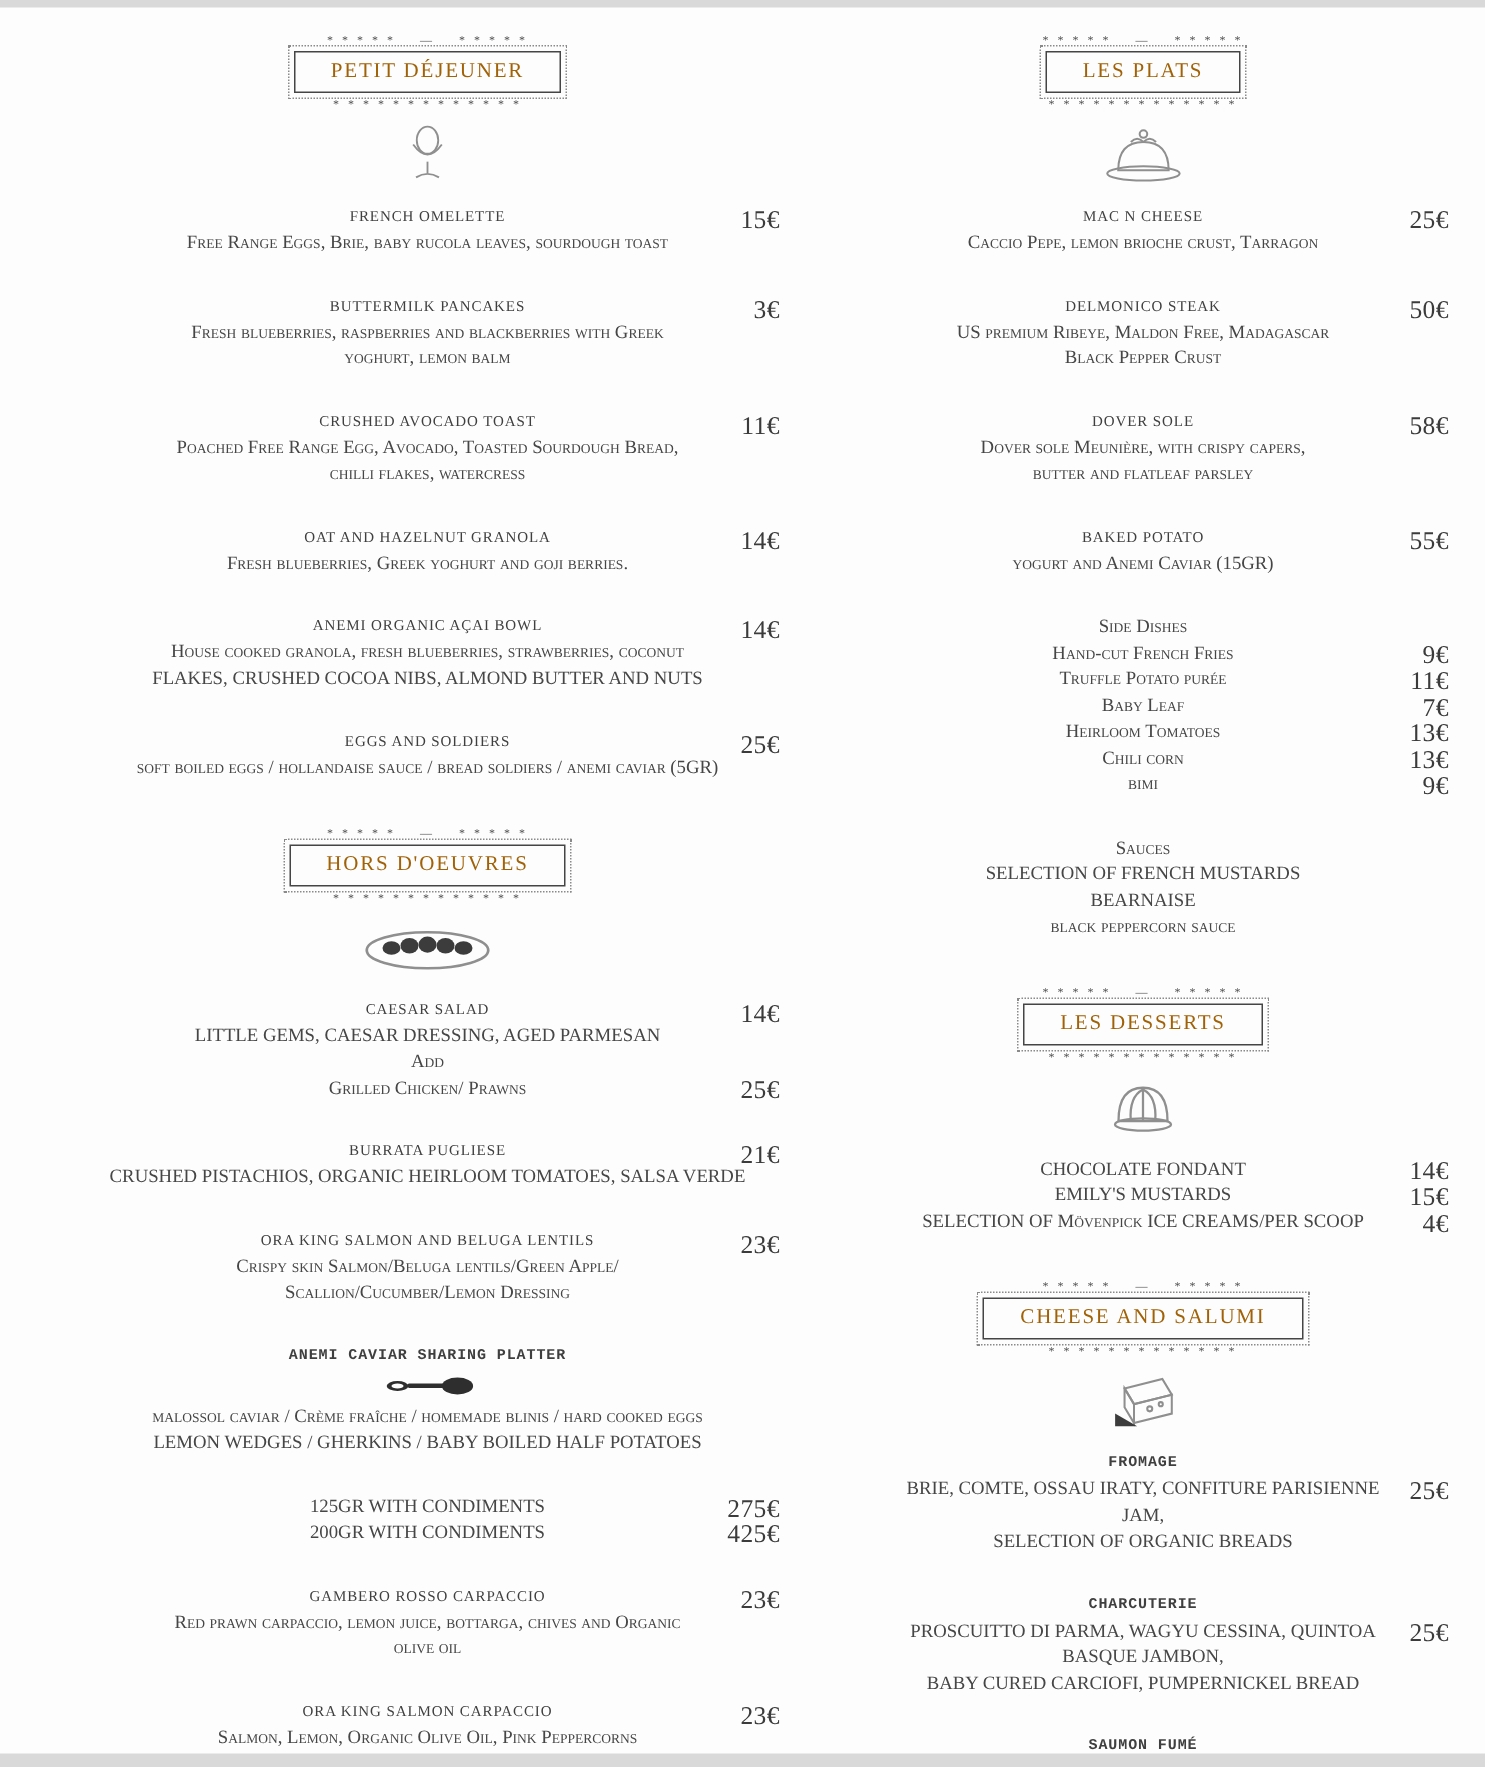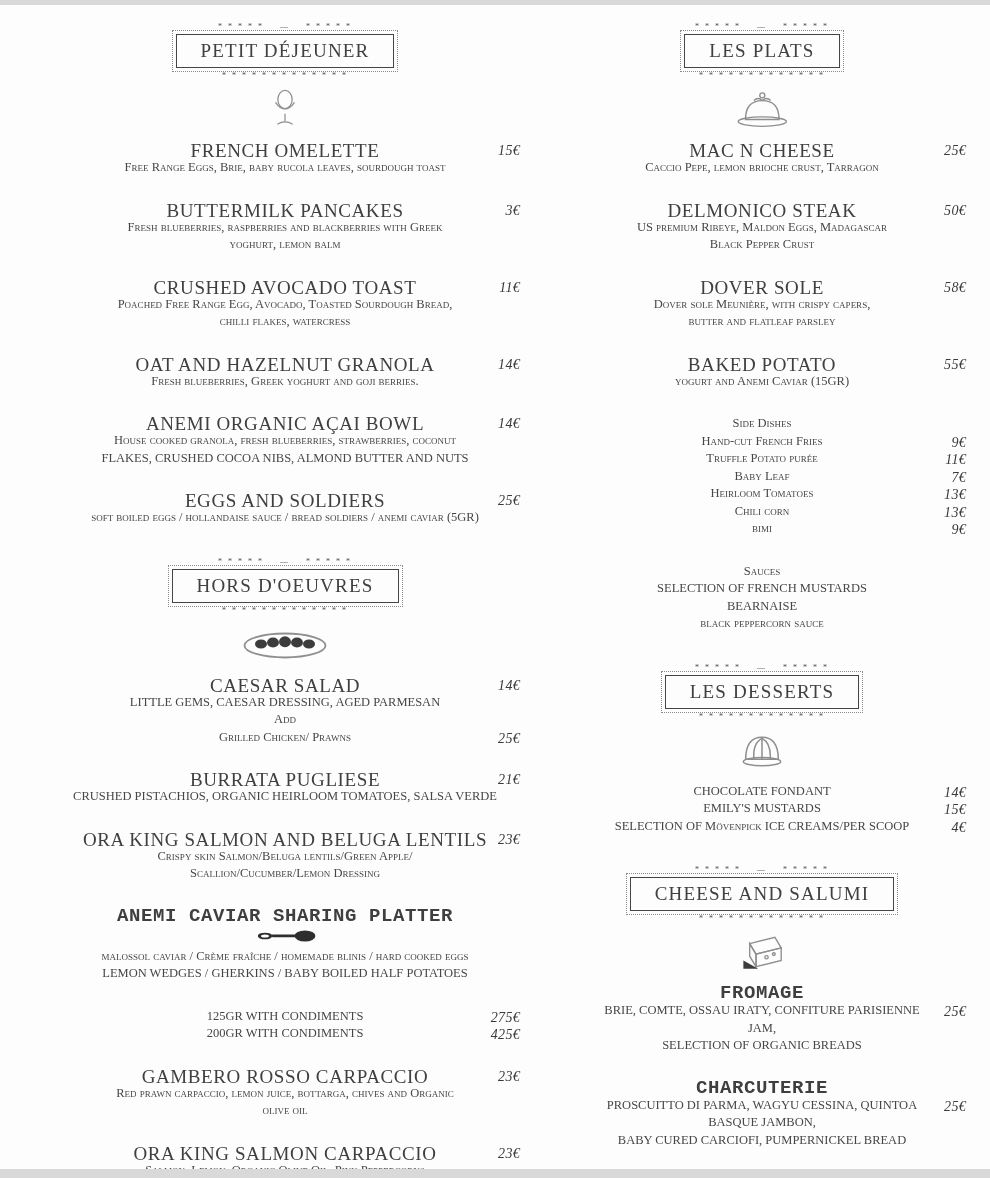--- a/index.html
+++ b/index.html
@@ -8,30 +8,30 @@
   .edge{position:absolute;left:0;width:100%;background:#d9d9d9;}
   .edge.top{top:0;height:5px;}
   .edge.bottom{bottom:0;height:9px;}
   .col{position:absolute;top:16px;text-align:center;}
   .col.left{left:50px;width:470px;}
   .col.right{left:558px;width:408px;}
   .badge-wrap{margin:6px auto 8px;}
   .badge-wrap.later{margin-top:30px;}
   .orn{font-size:8px;letter-spacing:2px;color:#4a4a4a;line-height:9px;white-space:pre;}
   .badge{display:inline-block;border:1.5px solid #454545;outline:1px dotted #8a8a8a;outline-offset:3px;
-         padding:5px 24px;margin:3px 0;font-size:19px;letter-spacing:1.2px;color:#404040;}
+         padding:5px 24px;margin:3px 0;font-size:14px;letter-spacing:1.2px;color:#a16207;}
   .sec-icon{height:44px;margin:4px 0 10px;}
   .sec-icon svg{height:42px;}
   .item{position:relative;margin-bottom:25px;}
-  .item .name{font-size:19px;letter-spacing:.6px;line-height:17px;}
+  .item .name{font-size:10px;letter-spacing:.6px;line-height:17px;}
   .item .name.bold{font-weight:bold;font-family:Liberation Mono, monospace;}
   .item-icon{height:18px;margin:3px 0 2px;}
   .item-icon svg{height:16px;}
   .line{position:relative;font-variant:small-caps;font-size:12.5px;line-height:17.5px;color:#464646;}
-  .price{position:absolute;right:0;top:1px;font-size:14px;font-variant:normal;letter-spacing:.3px;color:#3b3b3b;font-style:italic;}
+  .price{position:absolute;right:0;top:1px;font-size:17px;font-variant:normal;letter-spacing:.3px;color:#3b3b3b;}
   .list{position:relative;margin-bottom:25px;}
 </style>
 </head>
 <body>
 
 <div id="screen">
   <div class="edge top"></div>
   <div id="menu">
       <div class="col left">
         <div class="badge-wrap"><div class="orn">* * * * *    —    * * * * *</div><div class="badge"><span>PETIT DÉJEUNER</span></div><div class="orn">* * * * * * * * * * * * *</div></div>
@@ -137,21 +137,21 @@
             <ellipse cx="26" cy="32" rx="23" ry="4.5"></ellipse>
           </svg></div>
         <div class="item">
           <div class="name">MAC N CHEESE</div>
           <span class="price">25€</span>
           <div class="line"><span>Caccio Pepe, lemon brioche crust, Tarragon</span></div>
         </div>
         <div class="item">
           <div class="name">DELMONICO STEAK</div>
           <span class="price">50€</span>
-          <div class="line"><span>US premium Ribeye, Maldon Eggs, Madagascar</span></div>
+          <div class="line"><span>US premium Ribeye, Maldon Free, Madagascar</span></div>
           <div class="line"><span>Black Pepper Crust</span></div>
         </div>
         <div class="item">
           <div class="name">DOVER SOLE</div>
           <span class="price">58€</span>
           <div class="line"><span>Dover sole Meunière, with crispy capers,</span></div>
           <div class="line"><span>butter and flatleaf parsley</span></div>
         </div>
         <div class="item">
           <div class="name">BAKED POTATO</div>

